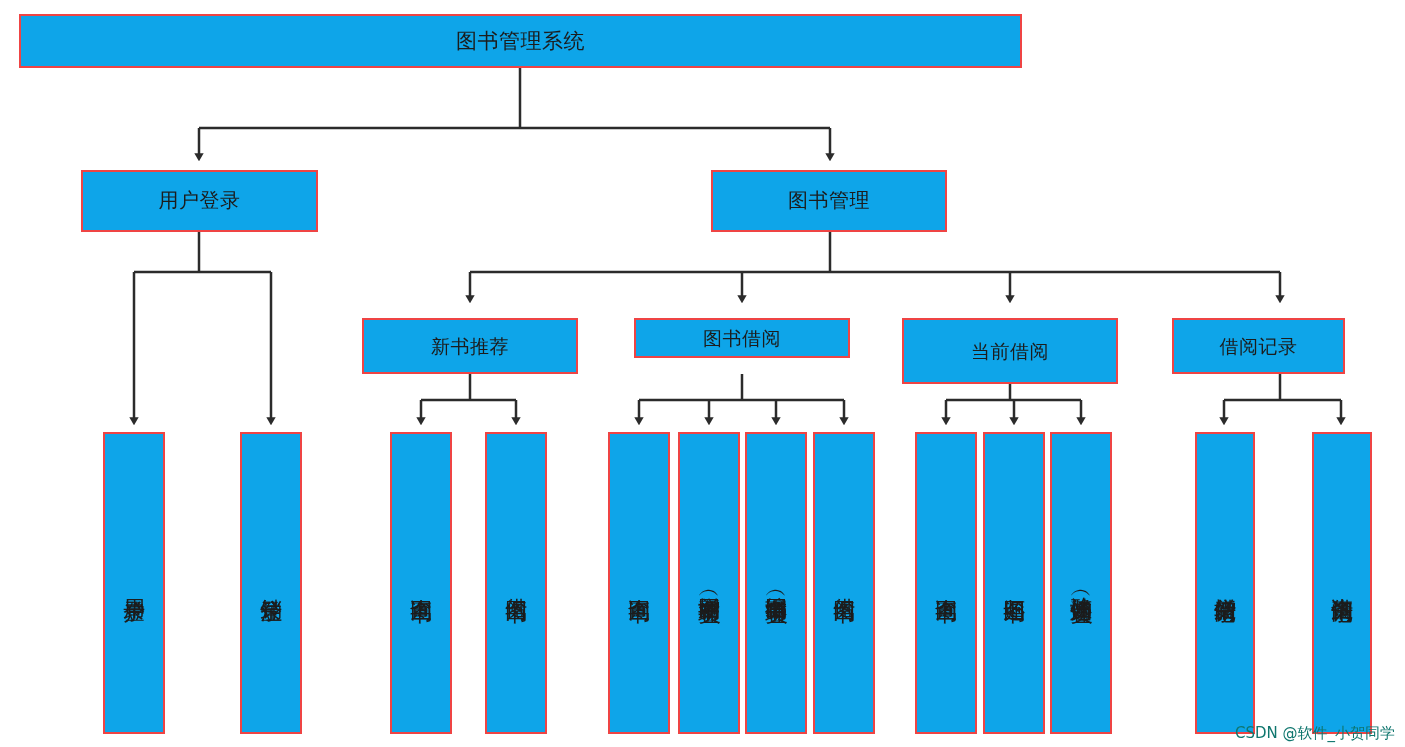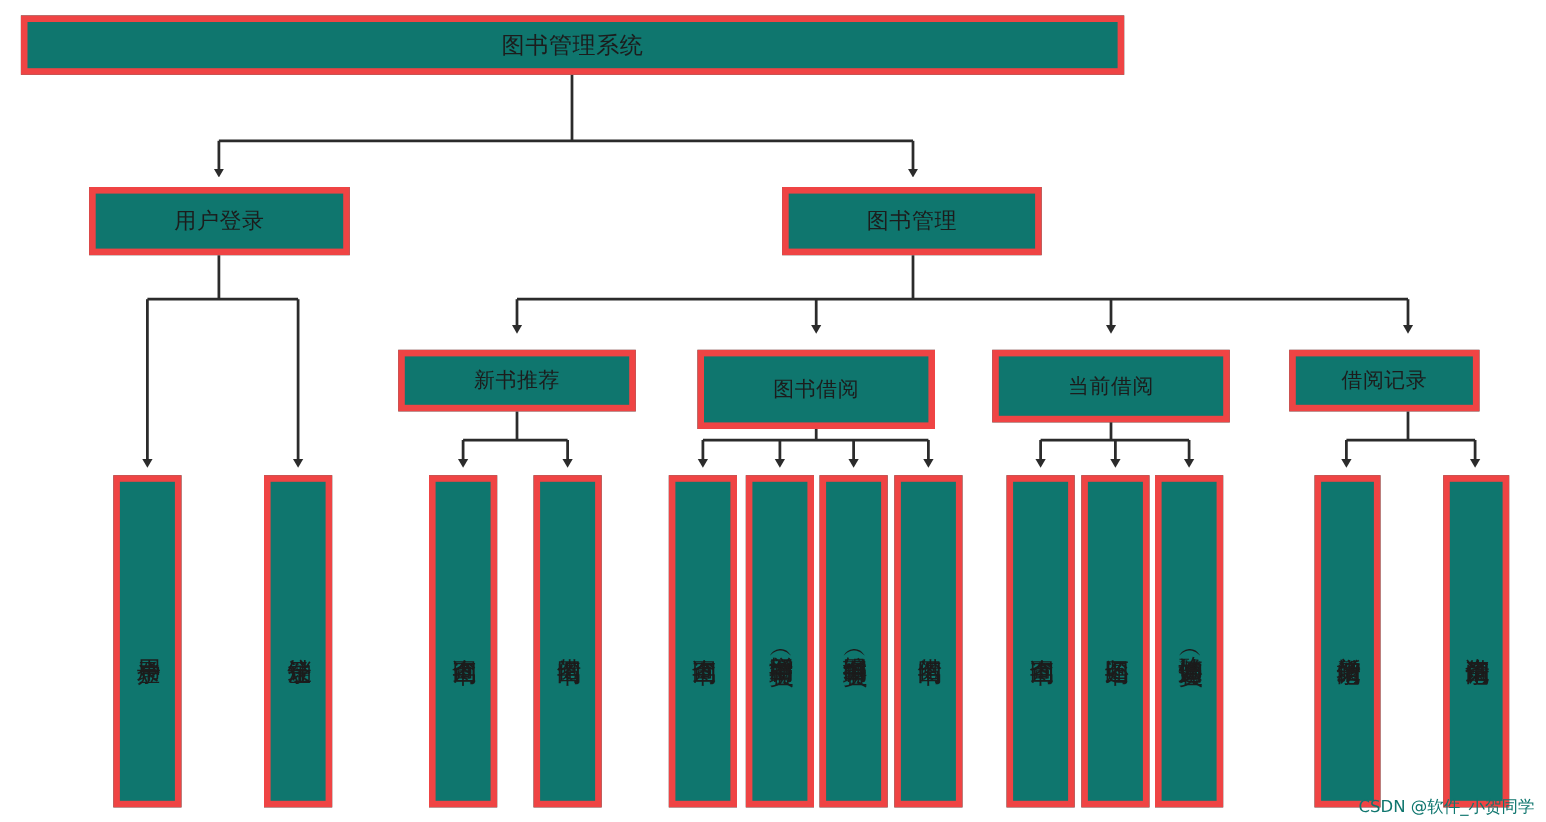--- a/index.html
+++ b/index.html
@@ -18,22 +18,22 @@
   #wires {
     position: absolute;
     left: 0;
     top: 0;
     width: 1405px;
     height: 747px;
   }
   .node {
     position: absolute;
     box-sizing: border-box;
-    background: #0f766e;
-    border: 6px solid #ef4444;
+    background: #0ea5e9;
+    border: 2px solid #ef4444;
     display: flex;
     align-items: center;
     justify-content: center;
     z-index: 3;
   }
   .node .label {
     color: #1c1c1c;
     line-height: 1.18;
     text-align: center;
     letter-spacing: 0.5px;
@@ -127,21 +127,21 @@
   <div class="node lvl2" style="left:81px; top:170px; width:237px; height:62px;">
     <span class="label">用户登录</span>
   </div>
   <div class="node lvl2" style="left:711px; top:170px; width:236px; height:62px;">
     <span class="label">图书管理</span>
   </div>
 
   <div class="node lvl3" style="left:362px; top:318px; width:216px; height:56px;">
     <span class="label">新书推荐</span>
   </div>
-  <div class="node lvl3" style="left:634px; top:318px; width:216px; height:72px;">
+  <div class="node lvl3" style="left:634px; top:318px; width:216px; height:40px;">
     <span class="label">图书借阅</span>
   </div>
   <div class="node lvl3" style="left:902px; top:318px; width:216px; height:66px;">
     <span class="label">当前借阅</span>
   </div>
   <div class="node lvl3" style="left:1172px; top:318px; width:173px; height:56px;">
     <span class="label">借阅记录</span>
   </div>
 
   <div class="node leaf" style="left:103px; top:432px; width:62px; height:302px;">

